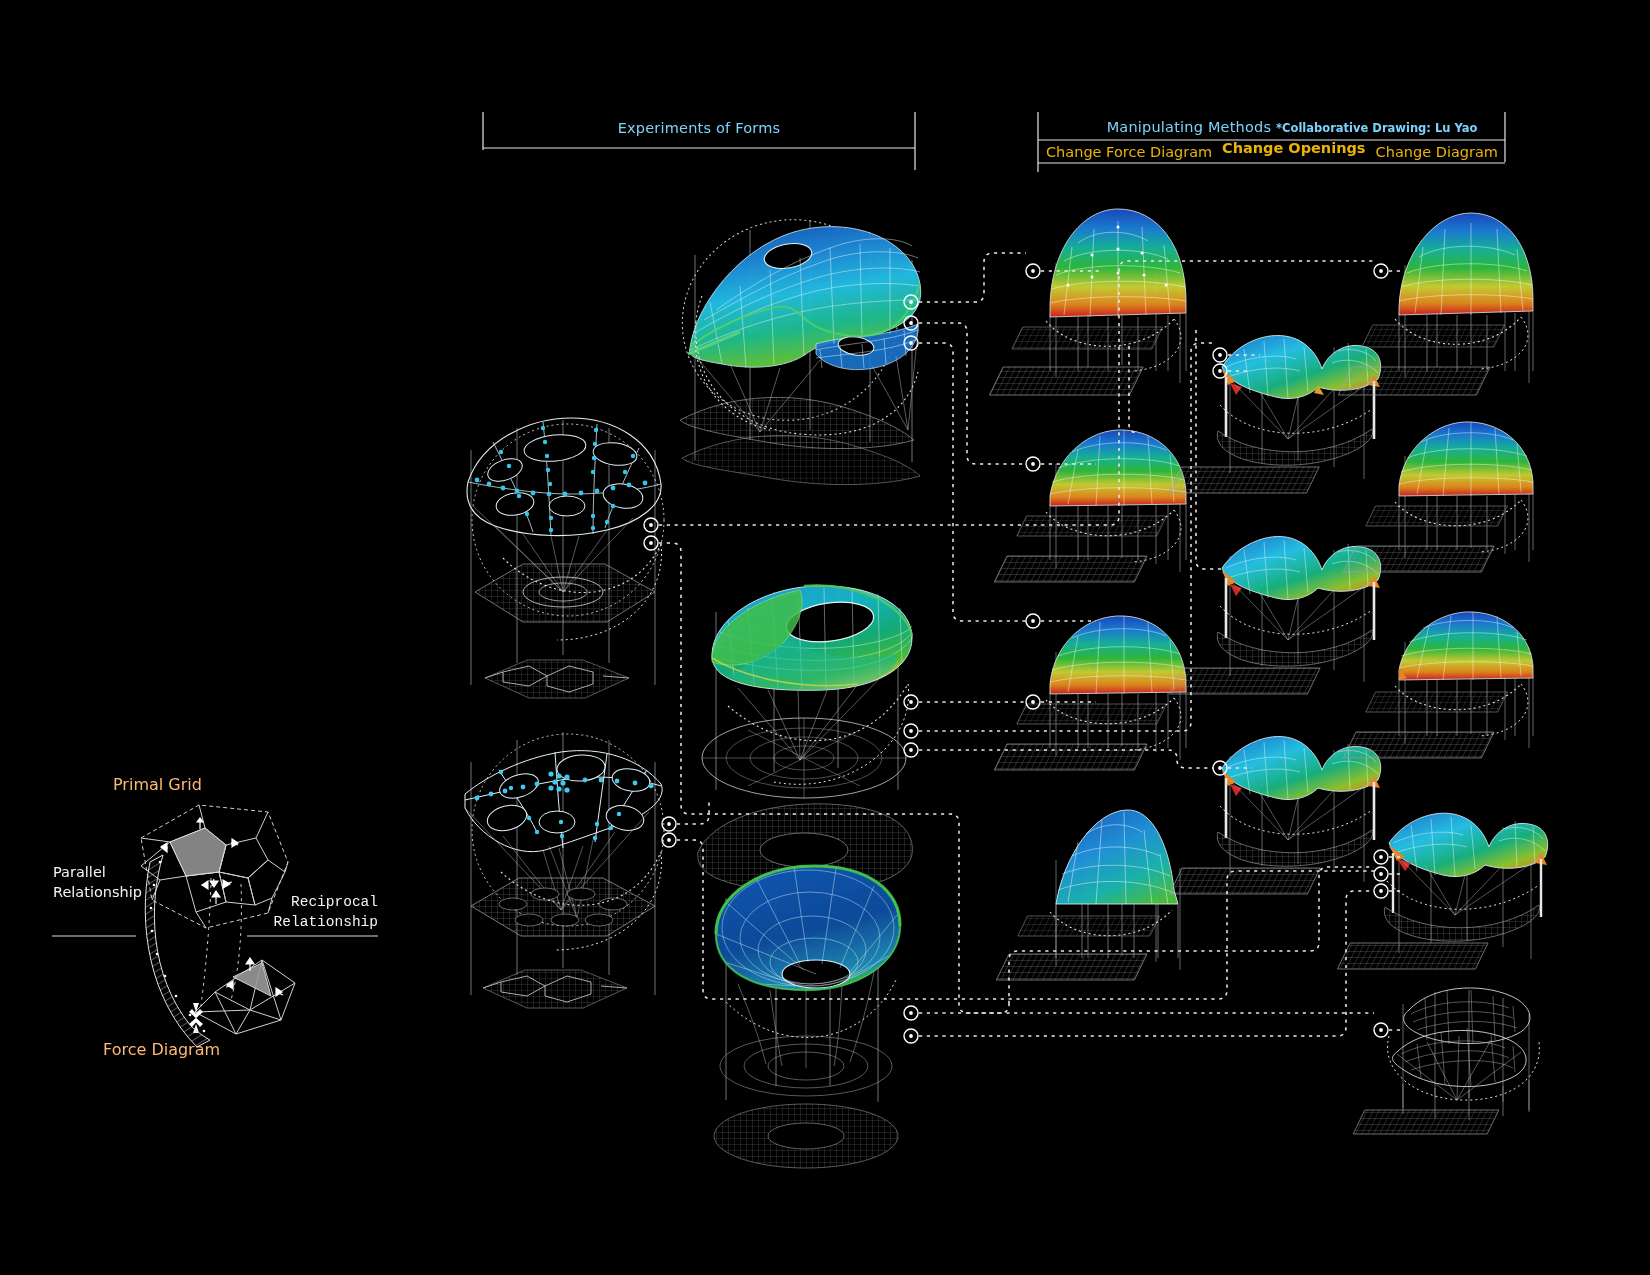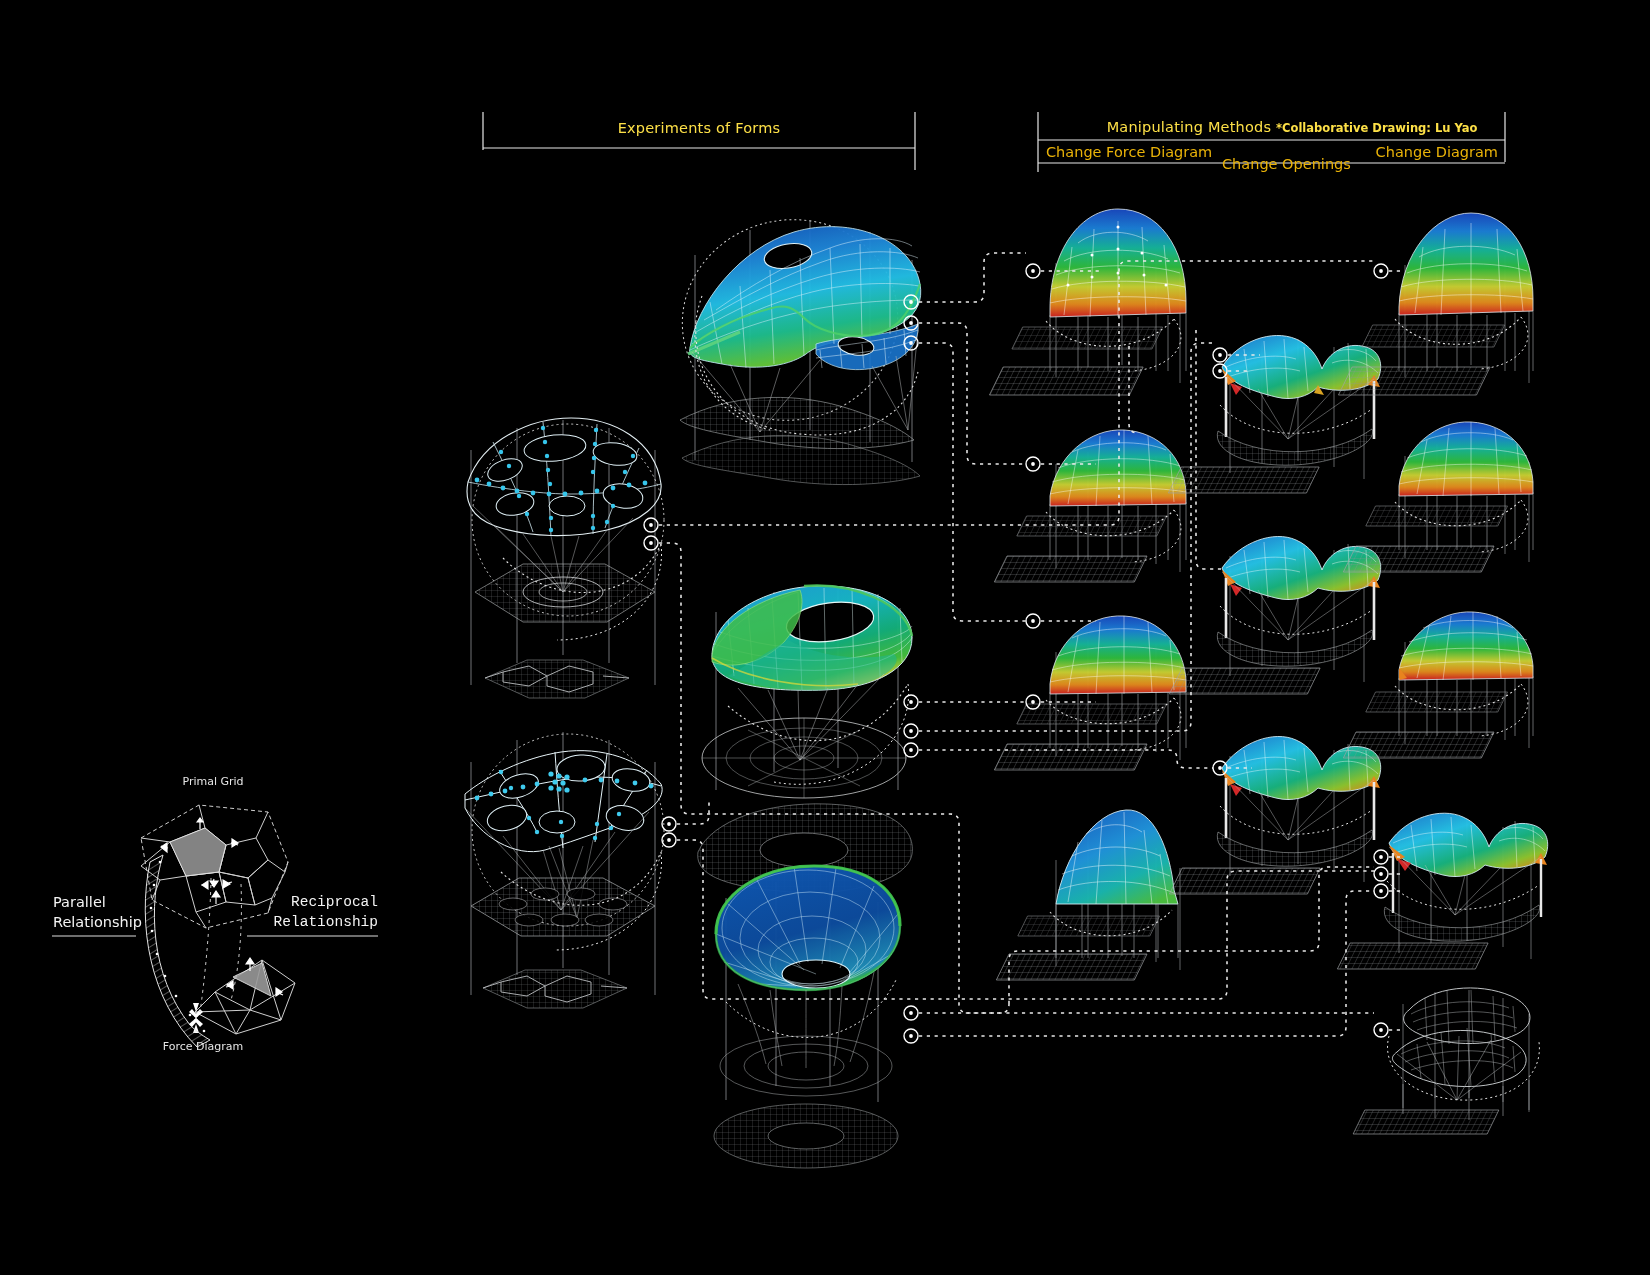--- a/index.html
+++ b/index.html
@@ -8,29 +8,29 @@
     width:1650px;height:1275px;position:relative;overflow:hidden;
     font-family:"DejaVu Sans","Liberation Sans",sans-serif;
     color:#ffffff;
   }
   .stage{position:absolute;left:0;top:0;width:1650px;height:1275px;}
   svg.layer{position:absolute;left:0;top:0;width:1650px;height:1275px;overflow:visible;}
 
   
   .hdr-title{
     position:absolute;font-size:14.5px;letter-spacing:.2px;
-    color:#fde047;white-space:nowrap;
+    color:#7dd3fc;white-space:nowrap;
   }
   .hdr-note{font-size:11.5px;font-weight:bold;letter-spacing:0px;}
   .col-label{
     position:absolute;font-size:14.5px;color:#eab308;white-space:nowrap;
   }
 
   
-  .lg-title{position:absolute;font-size:11px;color:#e5e5e5;white-space:nowrap;text-align:center;}
+  .lg-title{position:absolute;font-size:16px;color:#fdba74;white-space:nowrap;}
   .lg-side{position:absolute;font-size:14.5px;color:#f4f4f4;line-height:1.35;white-space:nowrap;}
   .lg-side.left{text-align:left;}
   .lg-side.right{text-align:right;}
 
   
   svg.layer *{shape-rendering:geometricPrecision;}
 </style>
 </head>
 <body>
 
@@ -62,34 +62,34 @@
   </div>
 
   <div class="hdr-title" style="left:1038px;top:119px;width:508px;text-align:center;">
     <span>Manipulating Methods</span>
     <span class="hdr-note">*Collaborative Drawing: Lu Yao</span>
   </div>
 
   <div class="col-label" style="left:1046px;top:144px;">
     <span>Change Force Diagram</span>
   </div>
-  <div class="col-label" style="left:1222px;top:156px;">
+  <div class="col-label" style="left:1222px;top:140px;font-weight:bold;">
     <span>Change Openings</span>
   </div>
   <div class="col-label" style="left:1498px;top:144px;transform:translateX(-100%);">
     <span>Change Diagram</span>
   </div>
 
   <div class="lg-title" style="left:113px;top:775px;width:200px;">
     <span>Primal Grid</span>
   </div>
   <div class="lg-title" style="left:103px;top:1040px;width:200px;">
     <span>Force Diagram</span>
   </div>
-  <div class="lg-side left" style="left:53px;top:893px;">
+  <div class="lg-side left" style="left:53px;top:863px;">
     <div>Parallel</div>
     <div>Relationship</div>
   </div>
   <div class="lg-side right" style="left:178px;top:893px;width:200px;font-family:Liberation Mono, monospace;">
     <div>Reciprocal</div>
     <div>Relationship</div>
   </div>
 
   <svg class="layer" viewBox="0 0 1650 1275">
     <defs>

